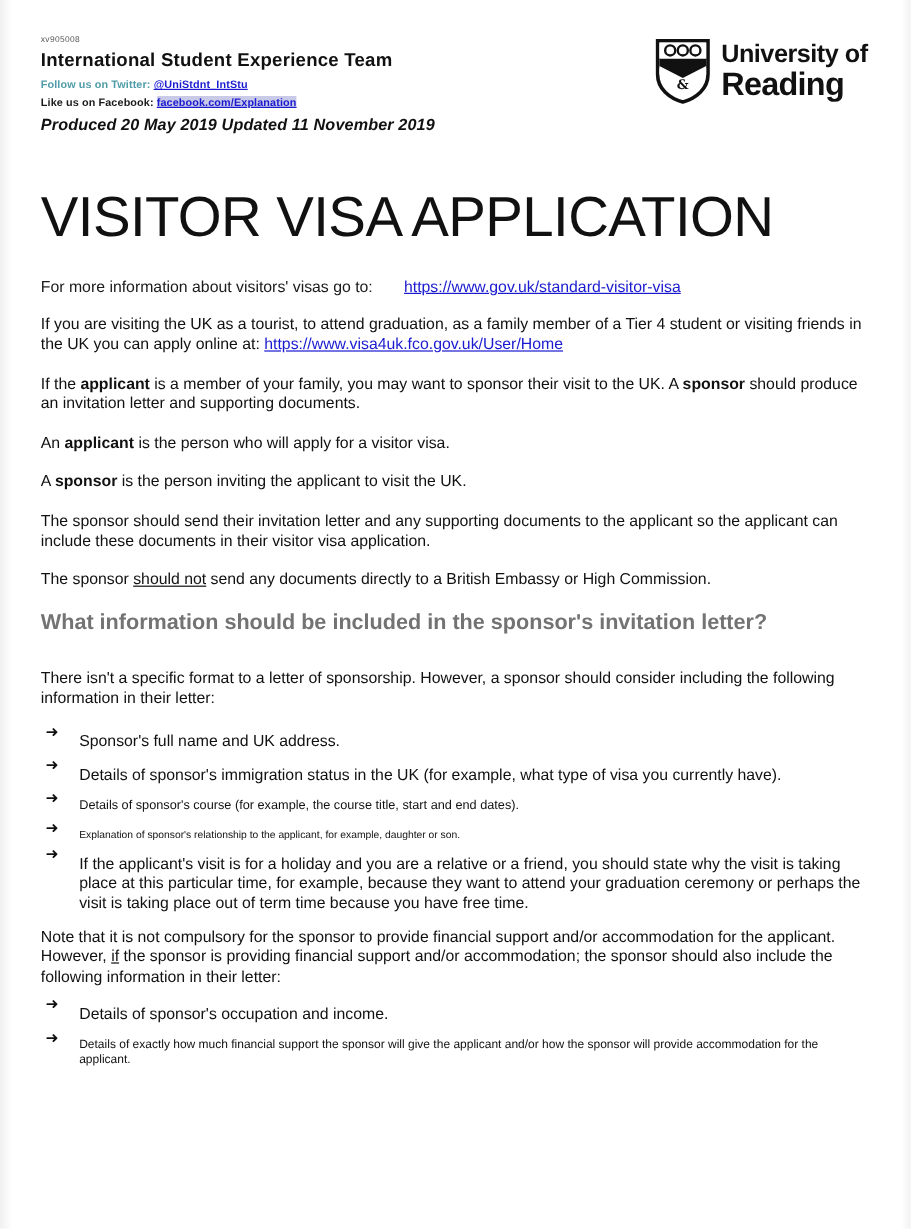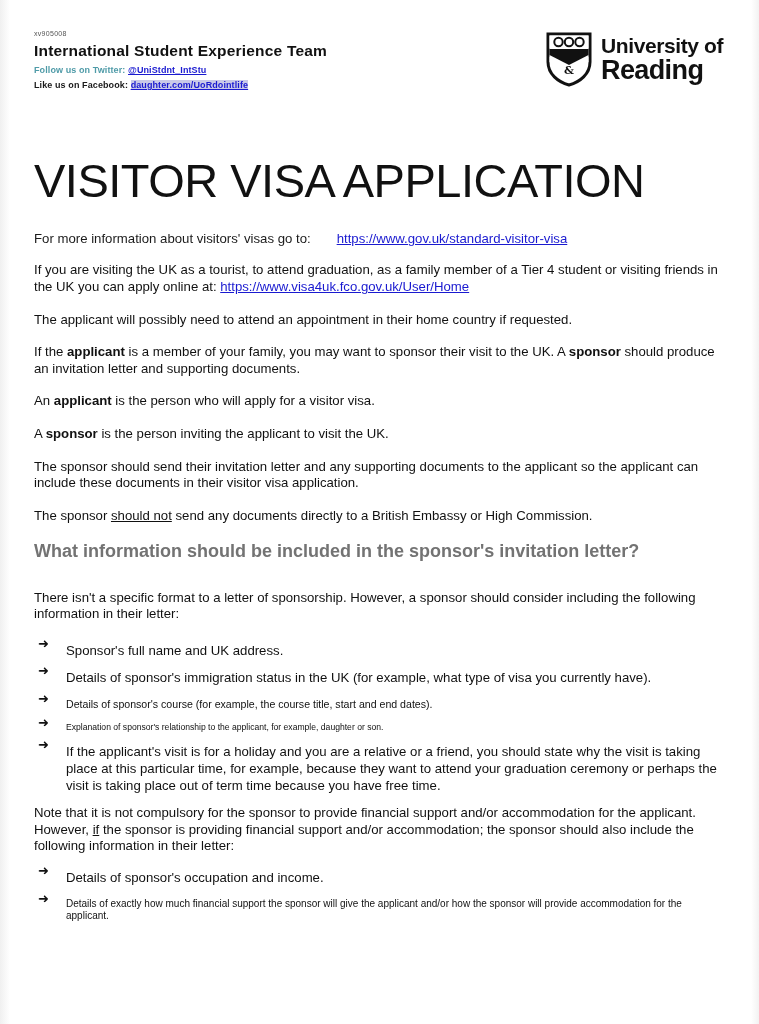--- a/index.html
+++ b/index.html
@@ -234,23 +234,24 @@
 
       <div class="doc-code">xv905008</div>
 
       <div class="team-title">International Student Experience Team</div>
 
       <div class="social-line social-twitter">
         <span>Follow us on Twitter: </span><a class="ext link-twitter" href="#">@UniStdnt_IntStu</a>
       </div>
 
       <div class="social-line social-fb">
-        <span>Like us on Facebook: </span><a class="ext link-fb" href="#">daughter.com/UoRdointlife</a>
+        <span>Like us on Facebook: </span><a class="ext link-fb" href="#">facebook.com/Explanation</a>
       </div>
 
+      <div class="produced">Produced 20 May 2019 Updated 11 November 2019</div>
 
       <div class="logo-block">
         <span>
           <svg class="crest" width="46" height="55" viewBox="0 0 46 55" aria-hidden="true">
             <path d="M2 2 H44 V30 C44 42 34 50 23 53 C12 50 2 42 2 30 Z" fill="#ffffff" stroke="#111111" stroke-width="3"></path>
             <rect x="3.5" y="3.5" width="39" height="13" fill="#ffffff"></rect>
             <circle cx="12.5" cy="10" r="4.2" fill="#ffffff" stroke="#111111" stroke-width="2"></circle>
             <circle cx="23" cy="10" r="4.2" fill="#ffffff" stroke="#111111" stroke-width="2"></circle>
             <circle cx="33.5" cy="10" r="4.2" fill="#ffffff" stroke="#111111" stroke-width="2"></circle>
             <path d="M3.5 17 H42.5 V23 L23 33 L3.5 23 Z" fill="#111111"></path>
@@ -273,21 +274,20 @@
       <div class="intro-row">
         <span class="lbl">For more information about visitors' visas go to:</span>
         <span style="display:inline-block;width:26px;"></span>
         <a class="ext" href="#">https://www.gov.uk/standard-visitor-visa</a>
       </div>
 
       <p class="para">
         <span>If you are visiting the UK as a tourist, to attend graduation, as a family member of a Tier 4 student or visiting friends in the UK you can apply online at: </span><a class="ext" href="#">https://www.visa4uk.fco.gov.uk/User/Home</a>
       </p>
 
-      <p class="para">The applicant will possibly need to attend an appointment in their home country if requested.</p>
 
       <p class="para">
         <span>If the </span><b>applicant</b><span> is a member of your family, you may want to sponsor their visit to the UK. A </span><b>sponsor</b><span> should produce an invitation letter and supporting documents.</span>
       </p>
 
       <p class="para">
         <span>An </span><b>applicant</b><span> is the person who will apply for a visitor visa.</span>
       </p>
 
       <p class="para">

